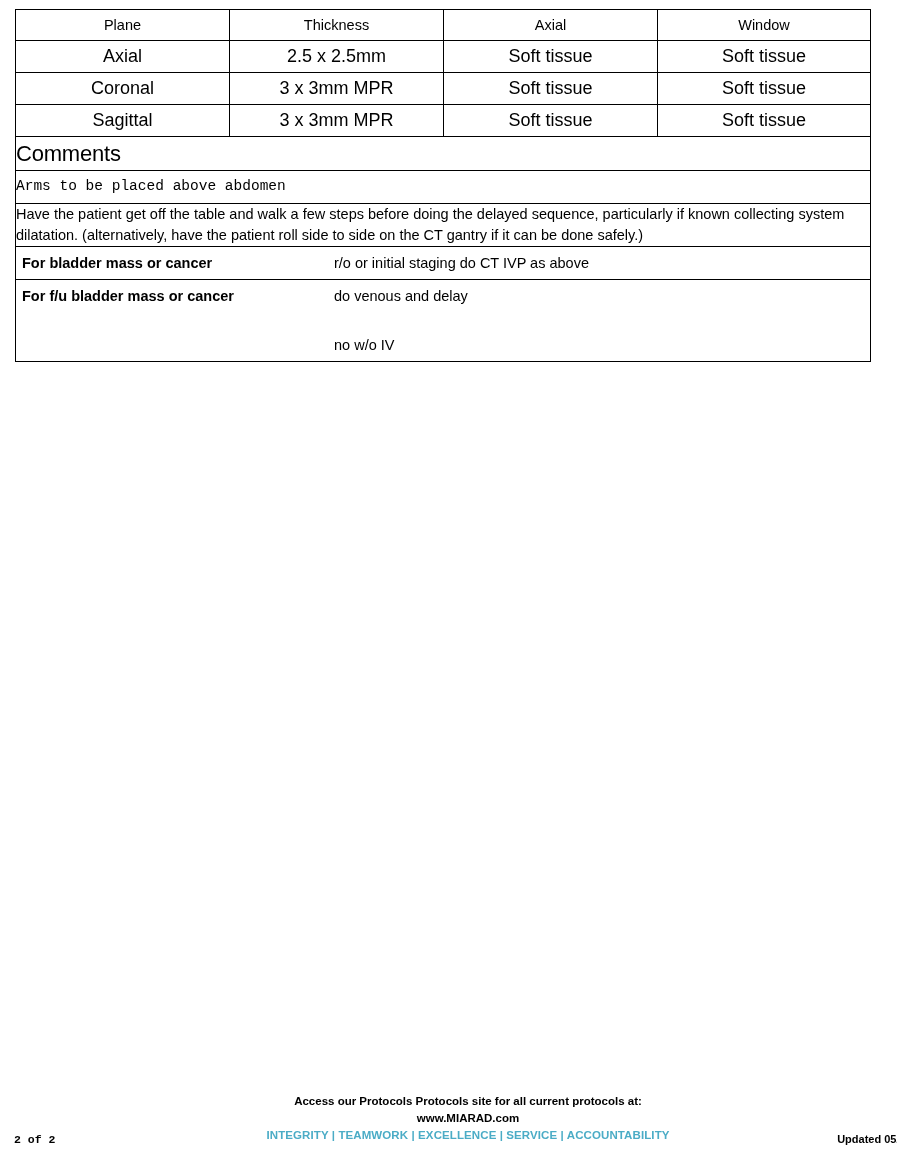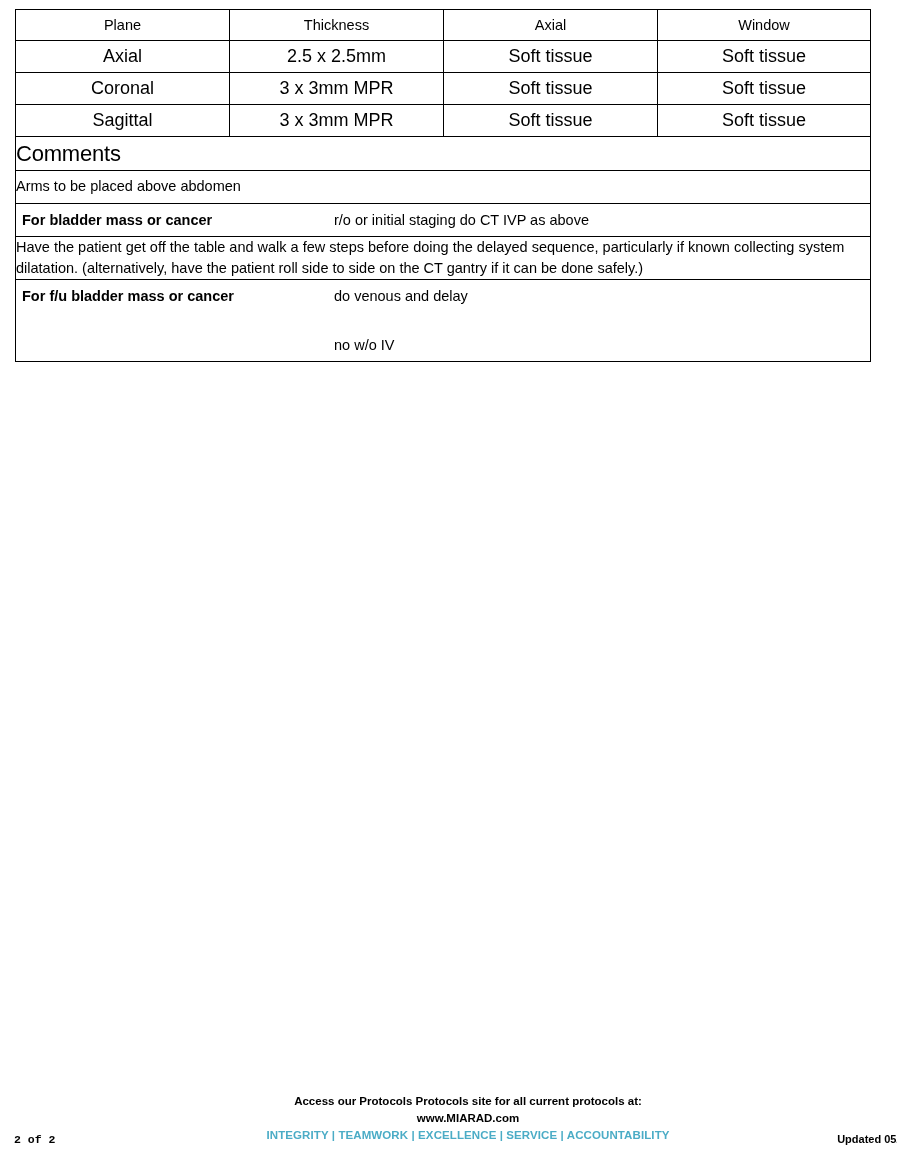--- a/index.html
+++ b/index.html
@@ -72,20 +72,21 @@
   .comment-cell {
     padding: 5px 6px 6px 6px;
     font-size: 14.5px;
     line-height: 1.45;
     text-align: left;
   }
   .comment-cell.single {
     height: 22px;
     padding-top: 5px;
     padding-bottom: 5px;
+    font-family: Liberation Mono, monospace;
   }
 
   
   .kv-row-cell {
     padding: 0;
   }
   .kv-wrap {
     display: flex;
     align-items: flex-start;
   }
@@ -193,32 +194,32 @@
       </tr>
 
       <tr>
         <td class="comments-title-cell" colspan="4">Comments</td>
       </tr>
 
       <tr>
         <td class="comment-cell single" colspan="4">Arms to be placed above abdomen</td>
       </tr>
       <tr>
+        <td class="comment-cell" colspan="4">Have the patient get off the table and walk a few steps before doing the delayed sequence, particularly if known collecting system dilatation. (alternatively, have the patient roll side to side on the CT gantry if it can be done safely.)</td>
+      </tr>
+
+      <tr>
         <td class="kv-row-cell" colspan="4">
           <div class="kv-wrap">
             <div class="kv-label">For bladder mass or cancer</div>
             <div class="kv-values">
               <span class="vline">r/o or initial staging do CT IVP as above</span>
             </div>
           </div>
         </td>
-      </tr>
-
-      <tr>
-        <td class="comment-cell" colspan="4">Have the patient get off the table and walk a few steps before doing the delayed sequence, particularly if known collecting system dilatation. (alternatively, have the patient roll side to side on the CT gantry if it can be done safely.)</td>
       </tr>
 
       <tr>
         <td class="kv-row-cell" colspan="4">
           <div class="kv-wrap">
             <div class="kv-label">For f/u bladder mass or cancer</div>
             <div class="kv-values">
               <span class="vline">do venous and delay</span>
               <span class="vline">no w/o IV</span>
             </div>

